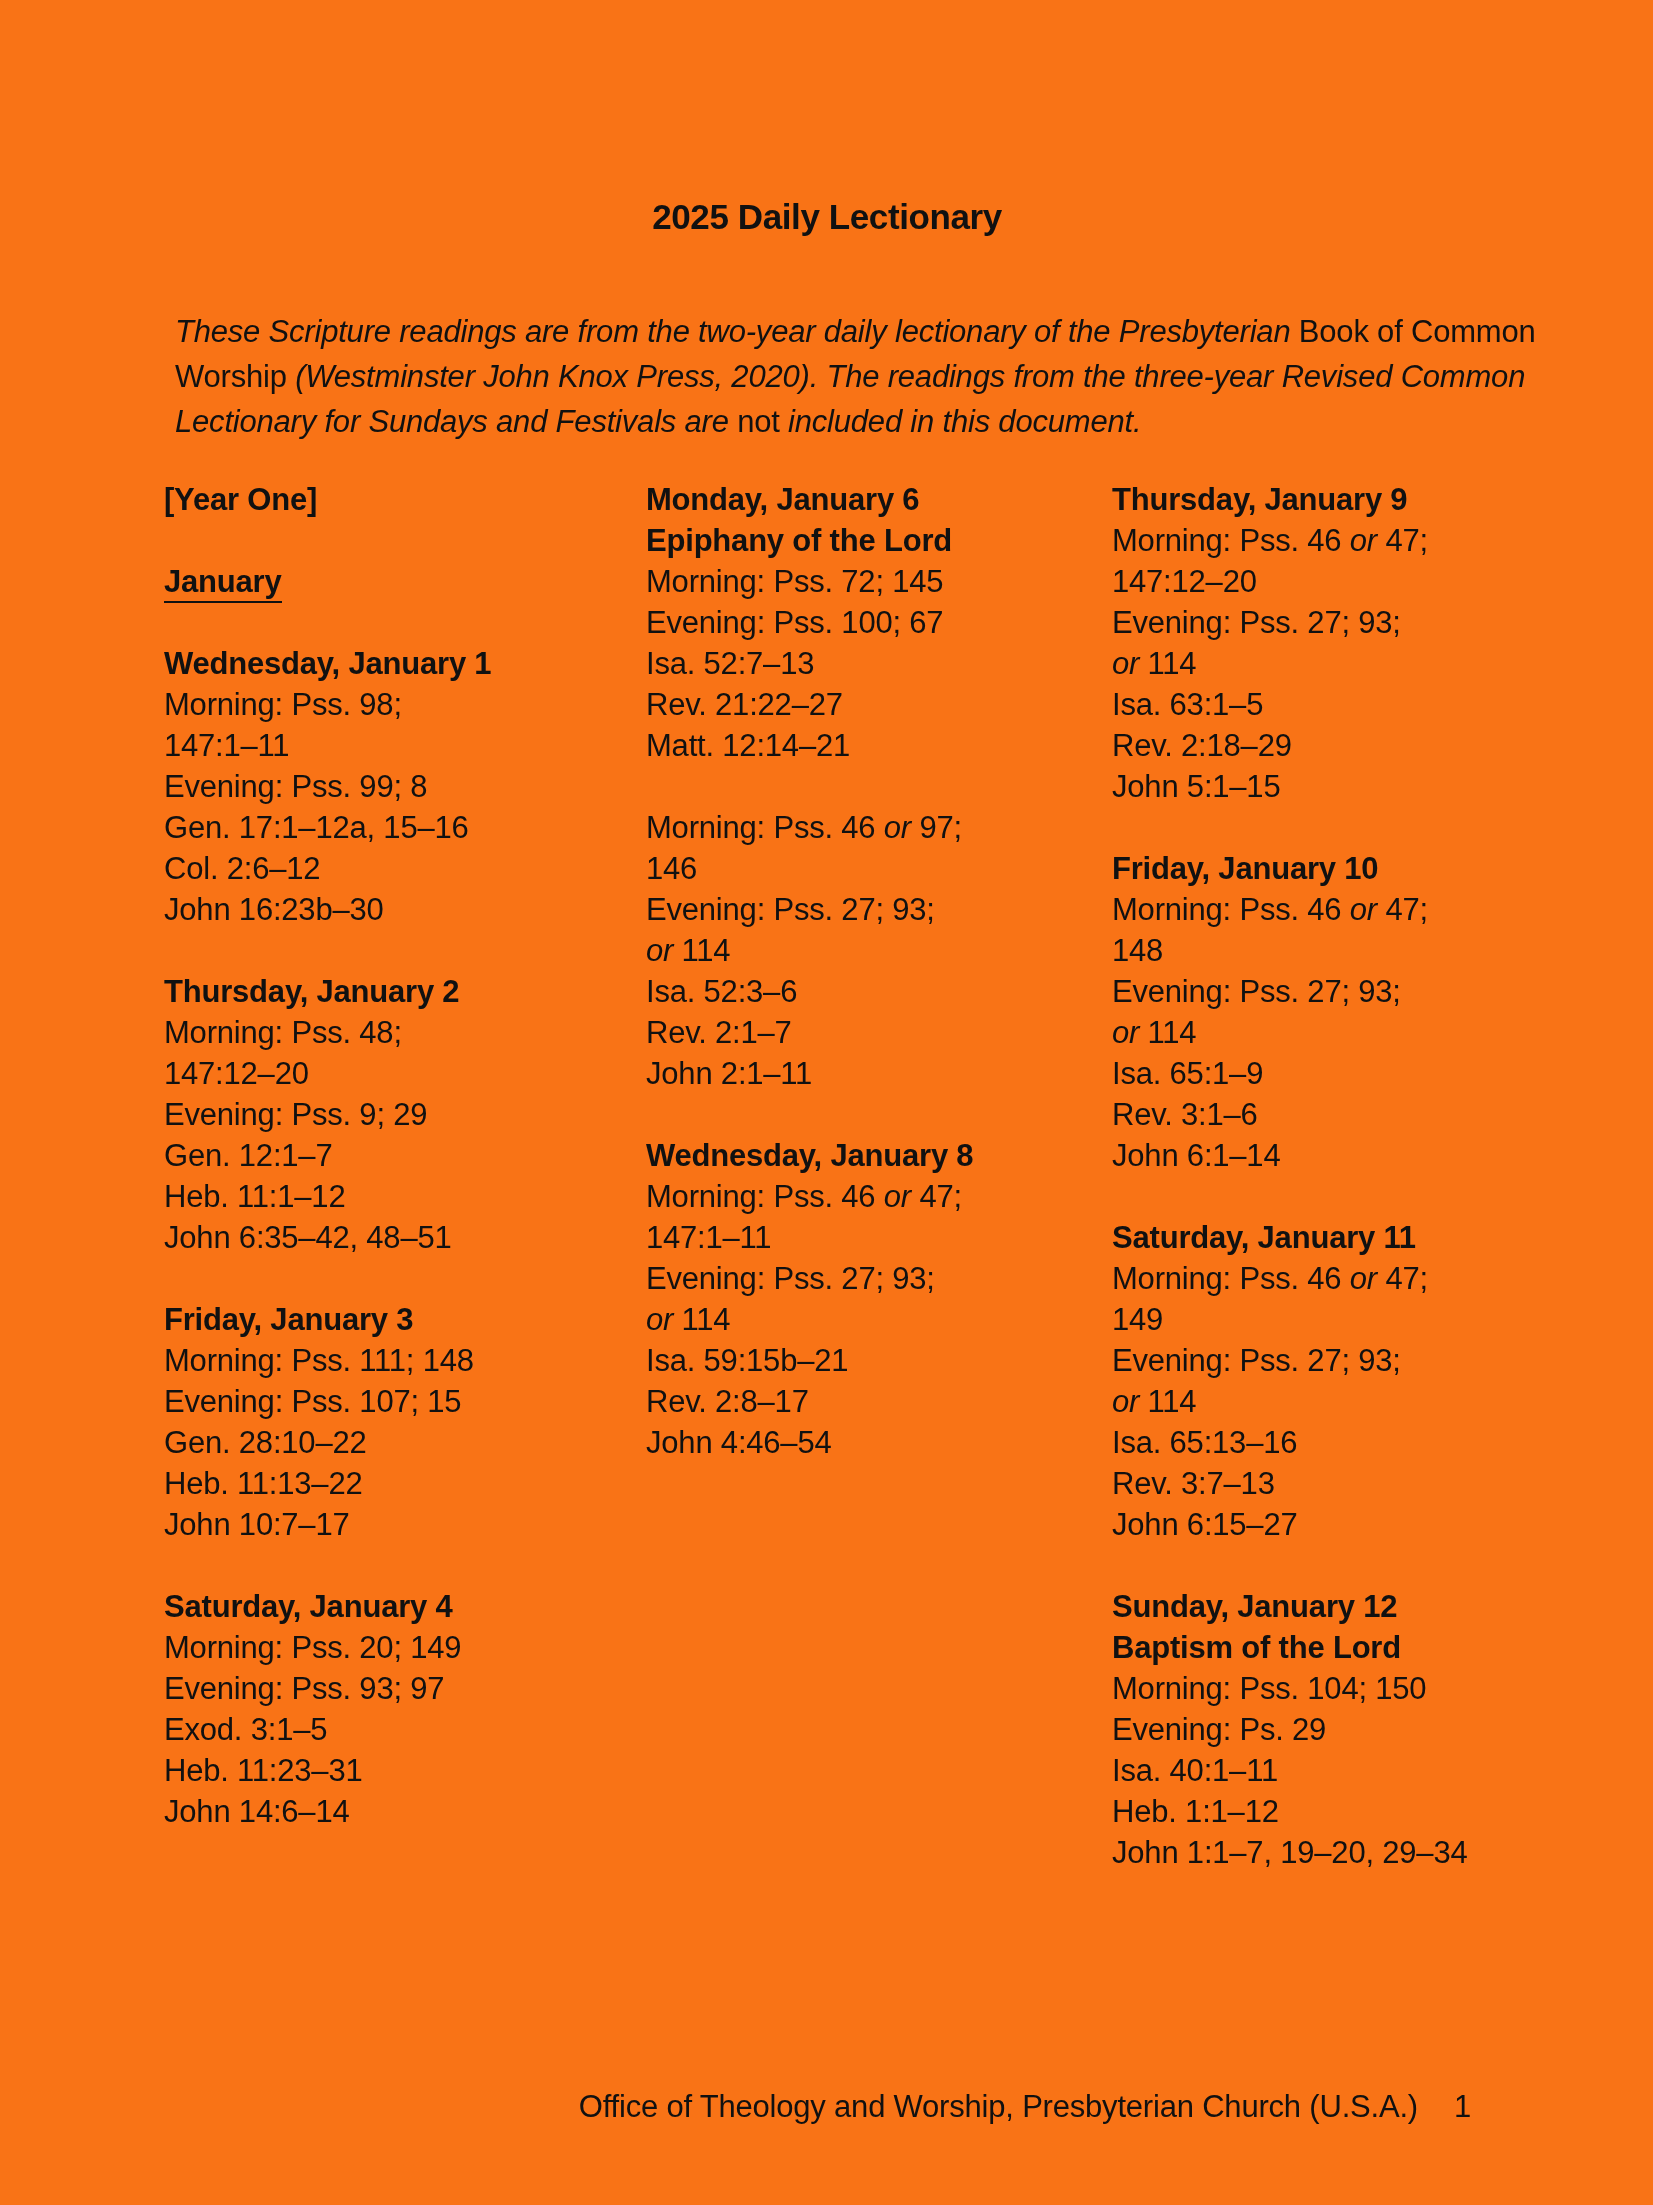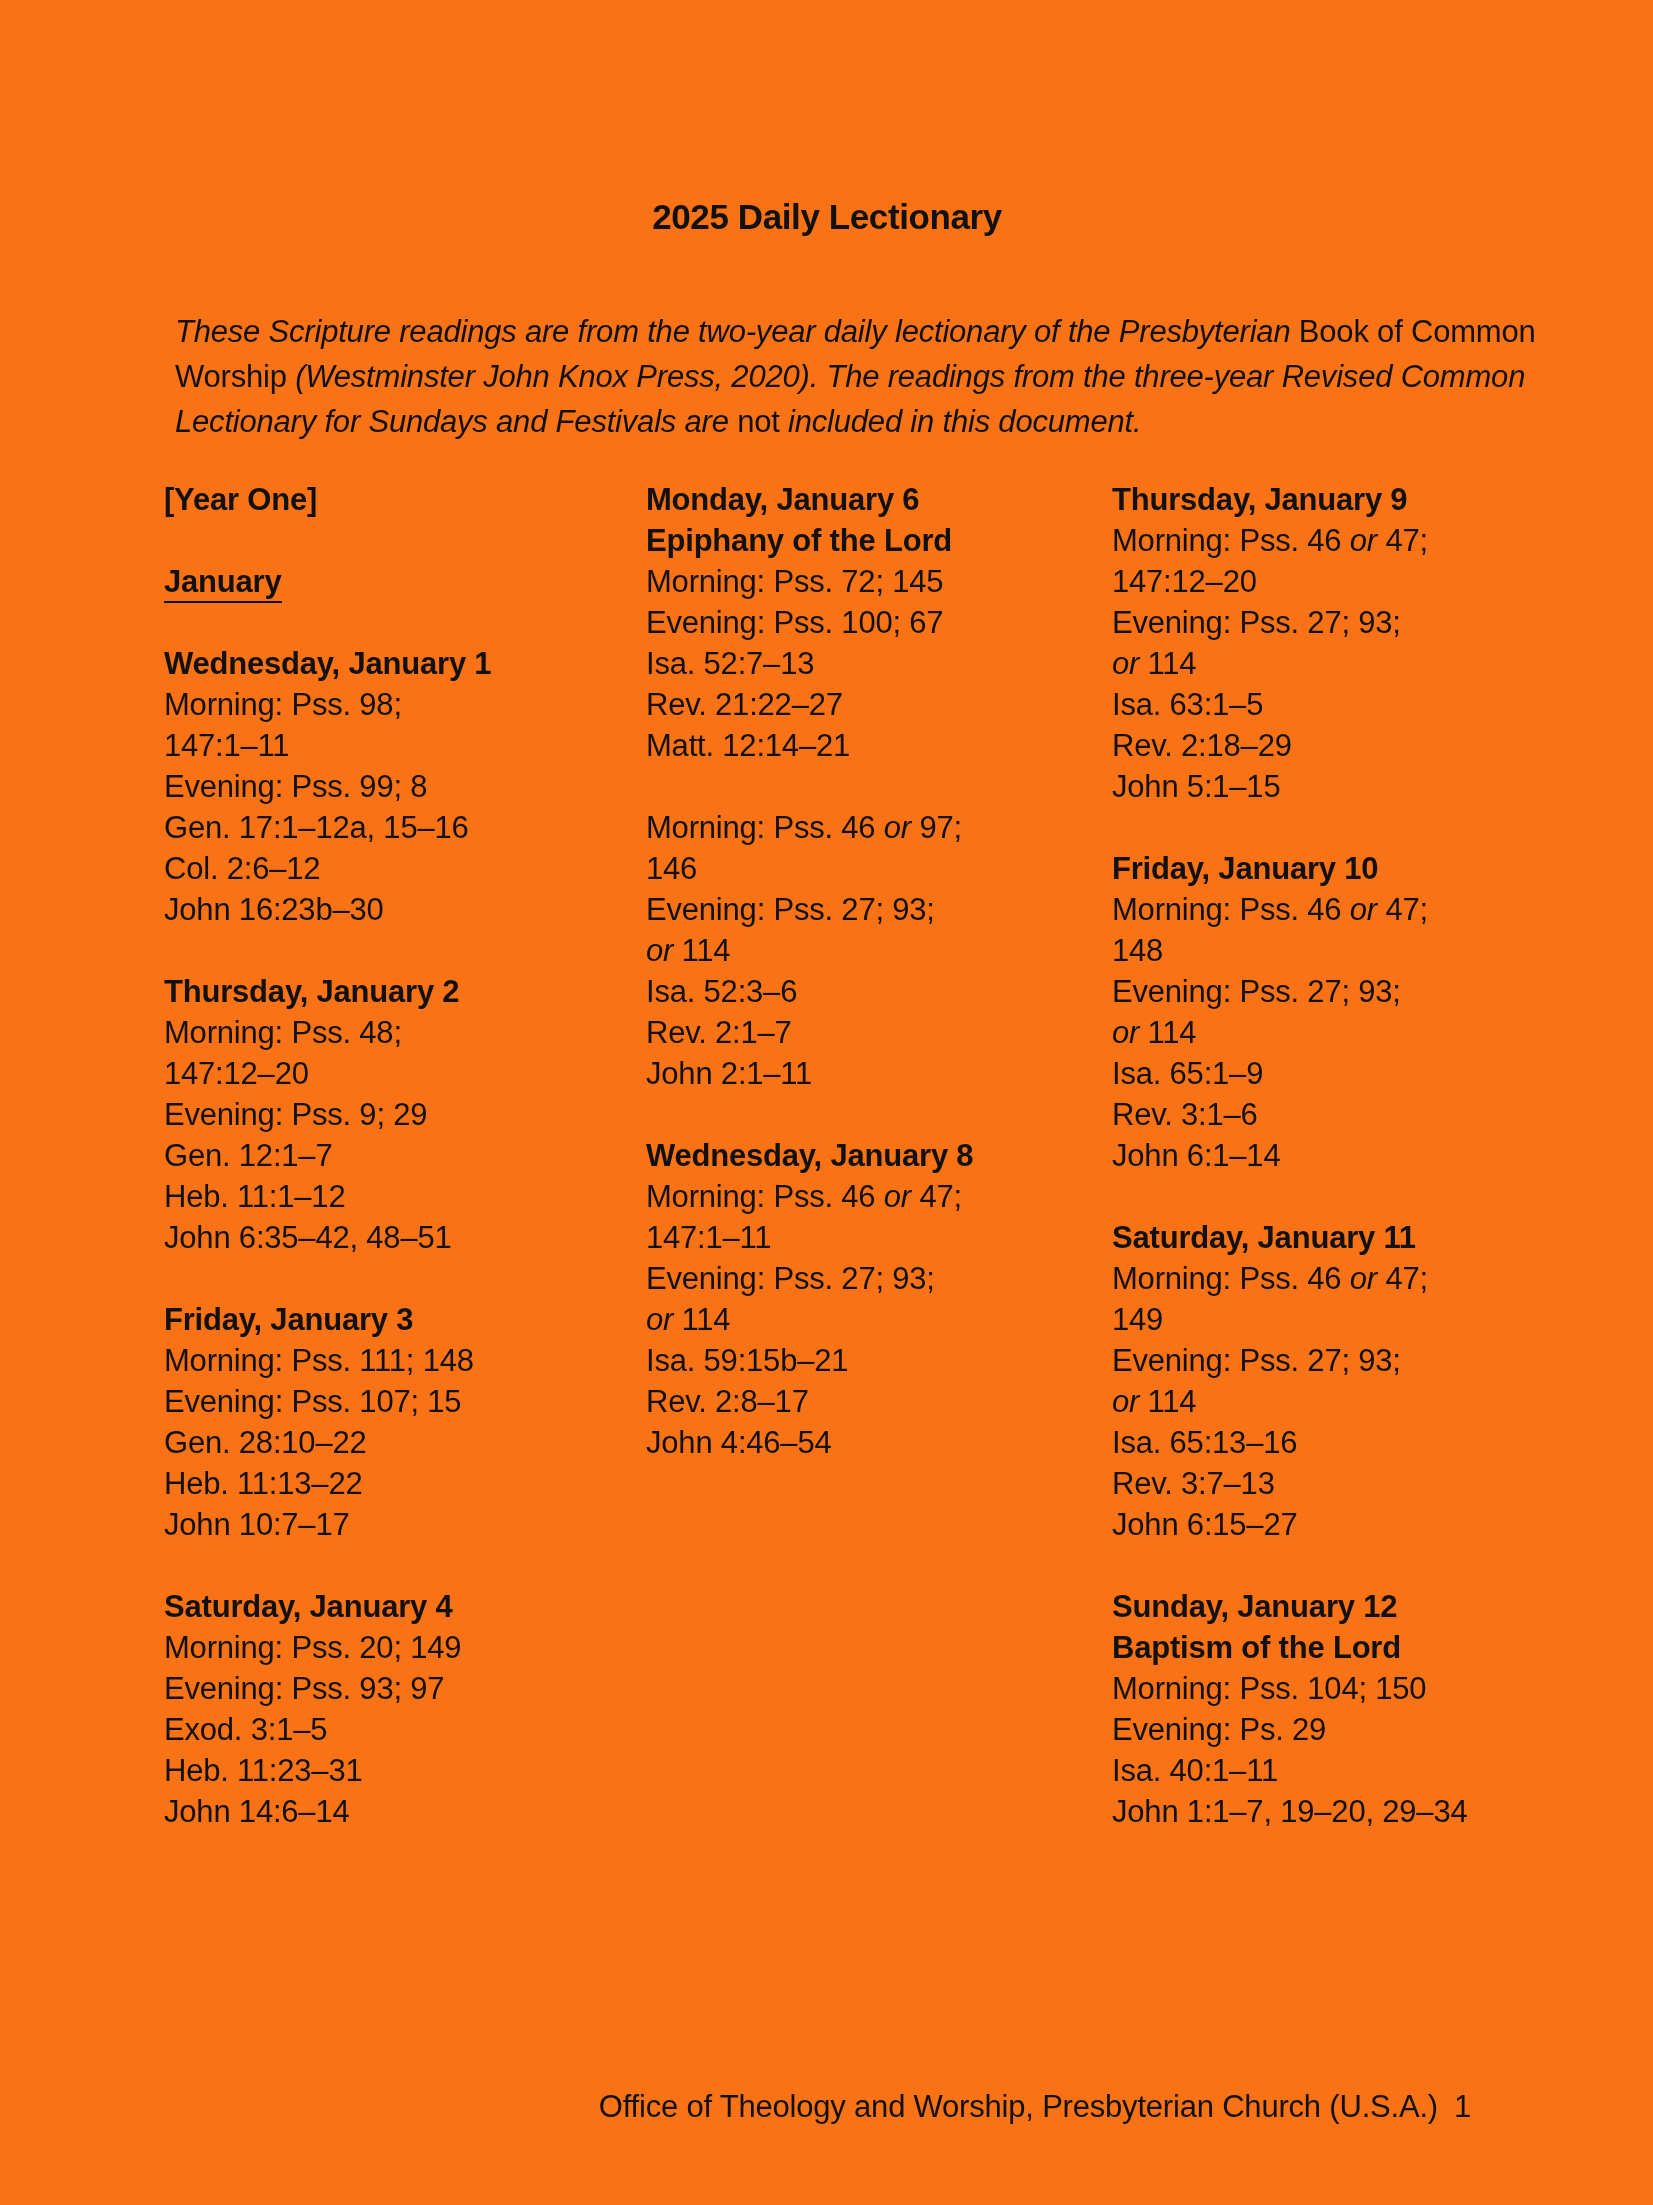--- a/index.html
+++ b/index.html
@@ -67,21 +67,21 @@
   .underline {
     border-bottom: 2.4px solid #111111;
     padding-bottom: 2px;
   }
   .footer {
     position: absolute;
     top: 2089px;
     right: 183px;
     display: flex;
     align-items: baseline;
-    gap: 16px;
+    gap: 36px;
     font-size: 31px;
     letter-spacing: -0.2px;
     margin-left: 17px;
   }
 </style>
 </head>
 <body>
 
 <div class="page">
   <h1 class="doc-title">2025 Daily Lectionary</h1>
@@ -193,20 +193,21 @@
           <div class="line">Isa. 65:13–16</div>
           <div class="line">Rev. 3:7–13</div>
           <div class="line">John 6:15–27</div>
         </div>
         <div class="block">
           <div class="line bold">Sunday, January 12</div>
           <div class="line bold">Baptism of the Lord</div>
           <div class="line">Morning: Pss. 104; 150</div>
           <div class="line">Evening: Ps. 29</div>
           <div class="line">Isa. 40:1–11</div>
+          <div class="line">Heb. 1:1–12</div>
           <div class="line">John 1:1–7, 19–20, 29–34</div>
         </div>
       </div>
     </div>
   <div class="footer">
     <span>Office of Theology and Worship, Presbyterian Church (U.S.A.)</span>
     <span>1</span>
   </div>
 </div>
 

